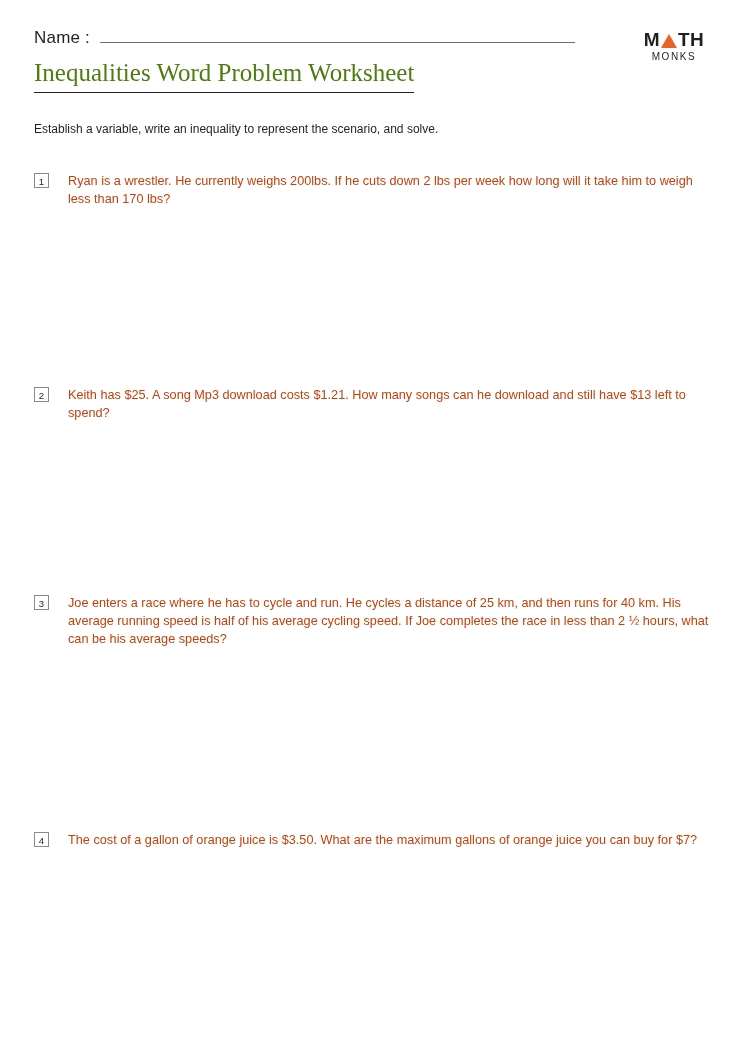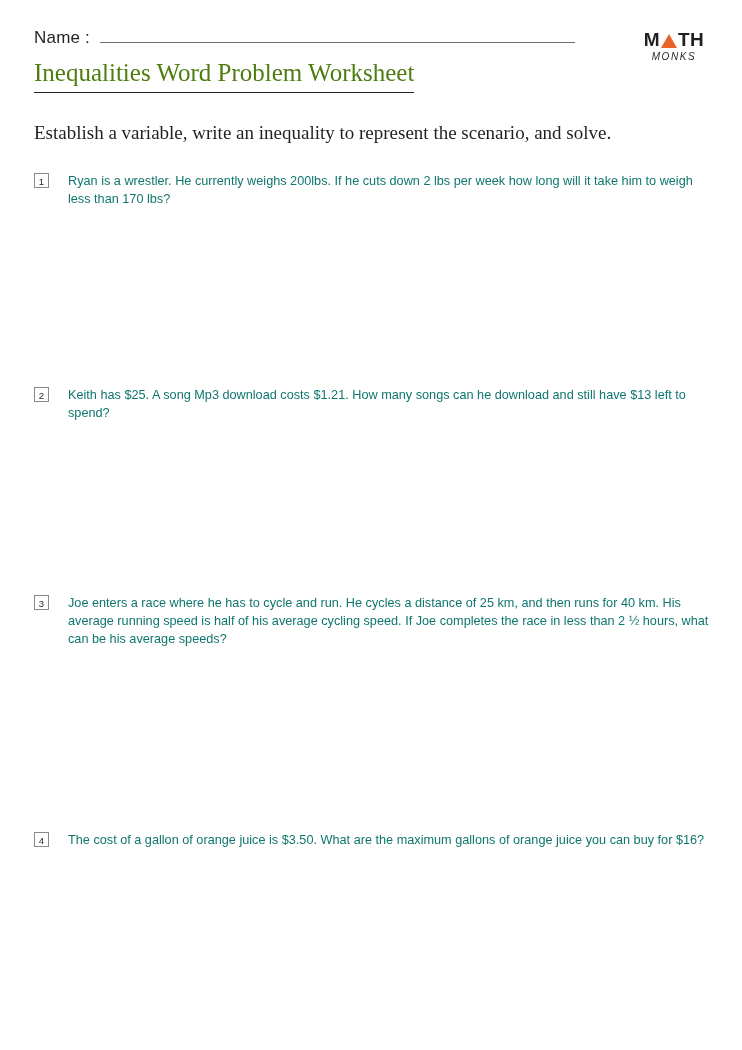--- a/index.html
+++ b/index.html
@@ -77,42 +77,40 @@
     border-bottom: 14px solid #e8632a;
     margin: 0 1px;
     position: relative;
     top: 1px;
   }
   .logo-sub {
     font-size: 10px;
     letter-spacing: 1.6px;
     color: #231f20;
     margin-top: 3px;
-    font-style: italic;
   }
 
   
   .title {
     position: absolute;
     left: 34px;
     top: 59px;
     font-family: "Liberation Serif", serif;
     font-size: 25px;
     color: #4d7c0f;
     padding-bottom: 5px;
     border-bottom: 1.2px solid #231f20;
     display: inline-block;
   }
   .subtitle {
     position: absolute;
     left: 34px;
     top: 122px;
-    font-size: 19px;
+    font-size: 12px;
     color: #231f20;
-    font-family: Liberation Serif, serif;
   }
 
   
   .problems {
     position: absolute;
     left: 34px;
     top: 172px;
     width: 680px;
   }
   .problem {
@@ -128,21 +126,21 @@
     line-height: 15px;
     text-align: center;
     color: #231f20;
     margin-top: 1px;
     box-sizing: border-box;
   }
   .qtext {
     margin-left: 19px;
     font-size: 12.7px;
     line-height: 1.45;
-    color: #0f766e;
+    color: #c2410c;
     max-width: 645px;
   }
   .sp1 { height: 177px; }
   .sp2 { height: 171px; }
   .sp3 { height: 182px; }
 </style>
 </head>
 <body>
 
 <div class="page">
@@ -181,17 +179,17 @@
     <div class="sp2"></div>
 
     <div class="problem">
       <div class="qnum">3</div>
       <div class="qtext">Joe enters a race where he has to cycle and run. He cycles a distance of 25 km, and then runs for 40 km. His average running speed is half of his average cycling speed. If Joe completes the race in less than 2 ½ hours, what can be his average speeds?</div>
     </div>
     <div class="sp3"></div>
 
     <div class="problem">
       <div class="qnum">4</div>
-      <div class="qtext">The cost of a gallon of orange juice is $3.50. What are the maximum gallons of orange juice you can buy for $16?</div>
+      <div class="qtext">The cost of a gallon of orange juice is $3.50. What are the maximum gallons of orange juice you can buy for $7?</div>
     </div>
 
   </div>
 </div>
 
 </body></html>

